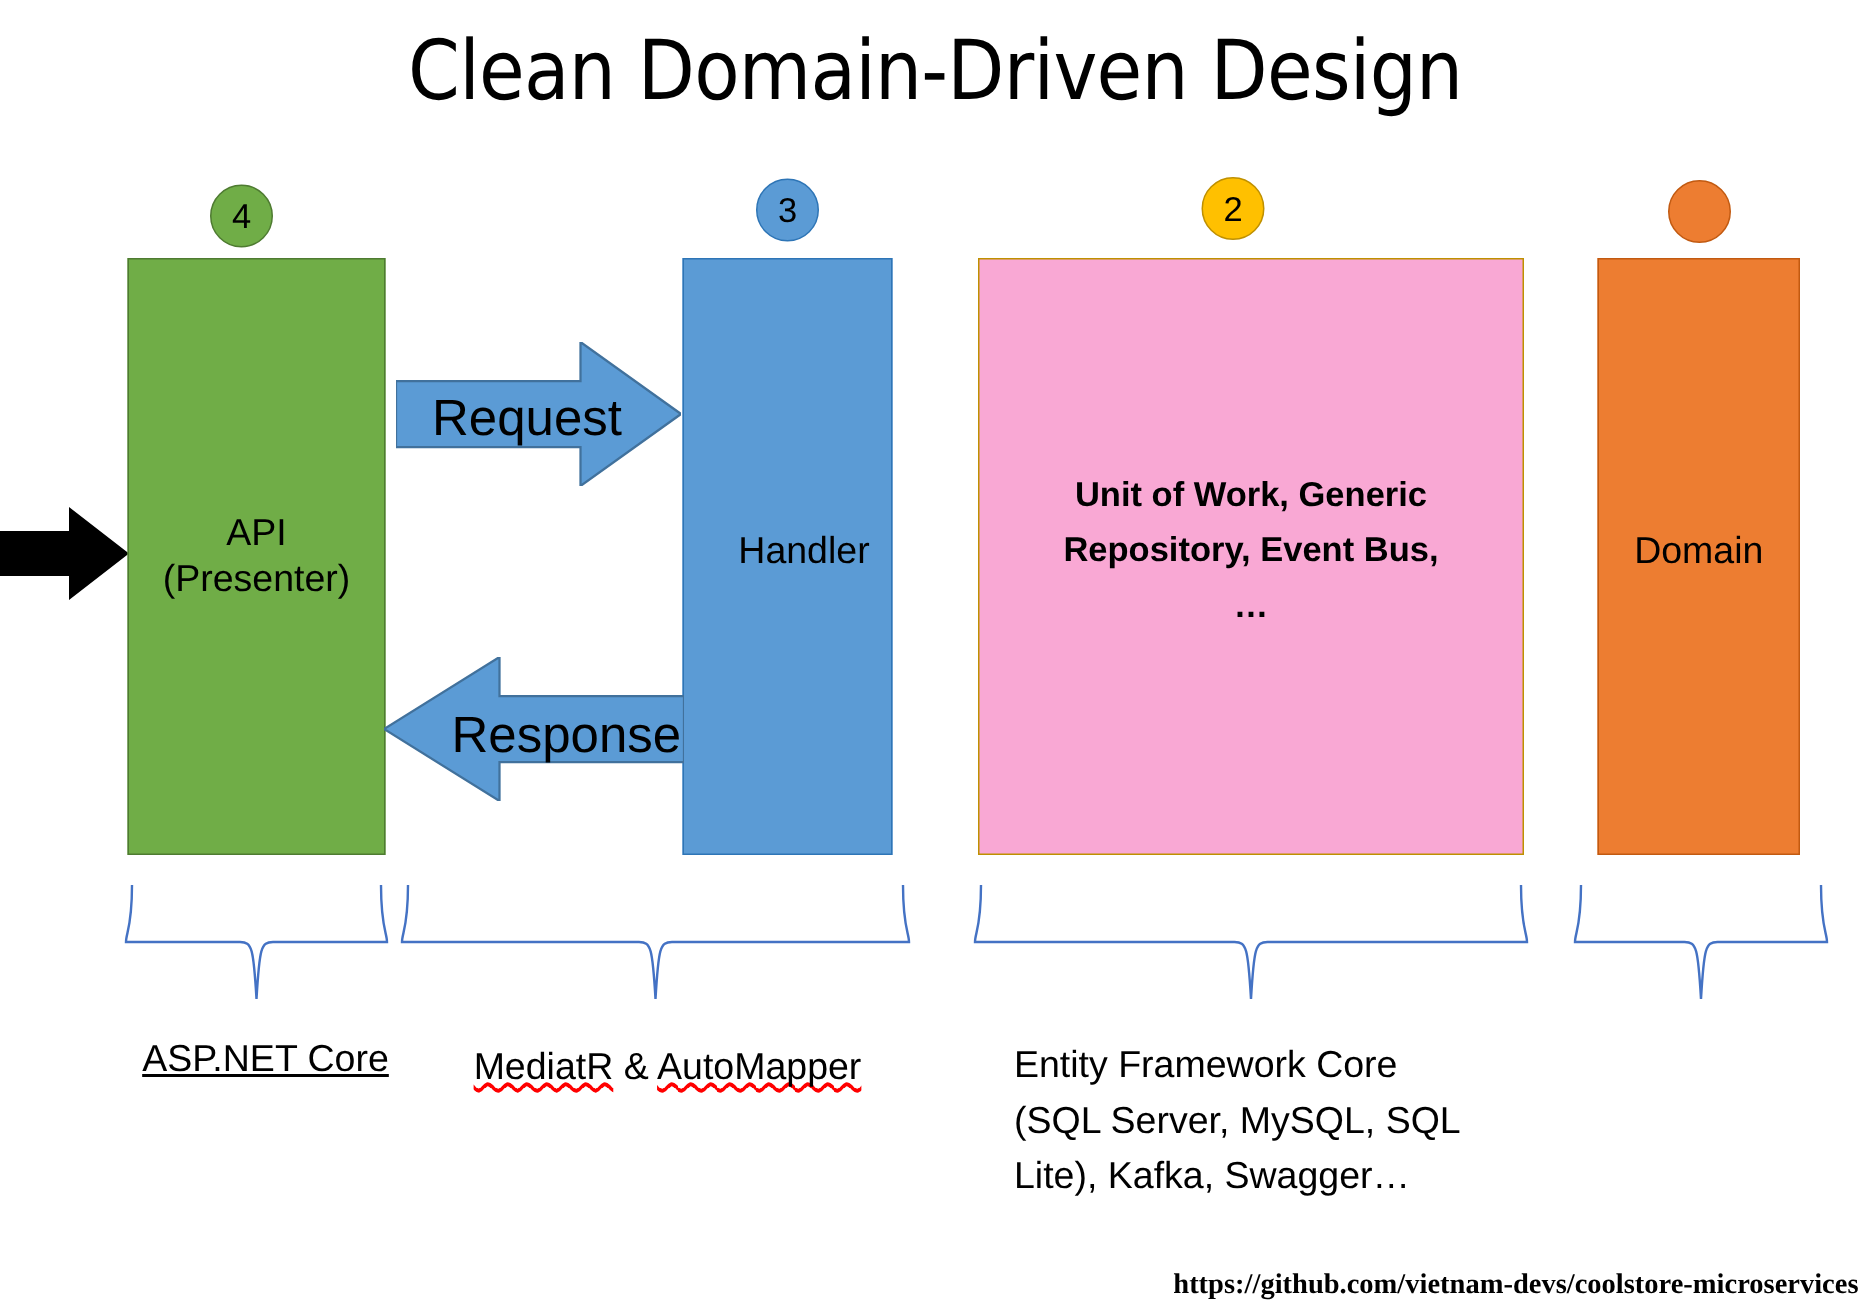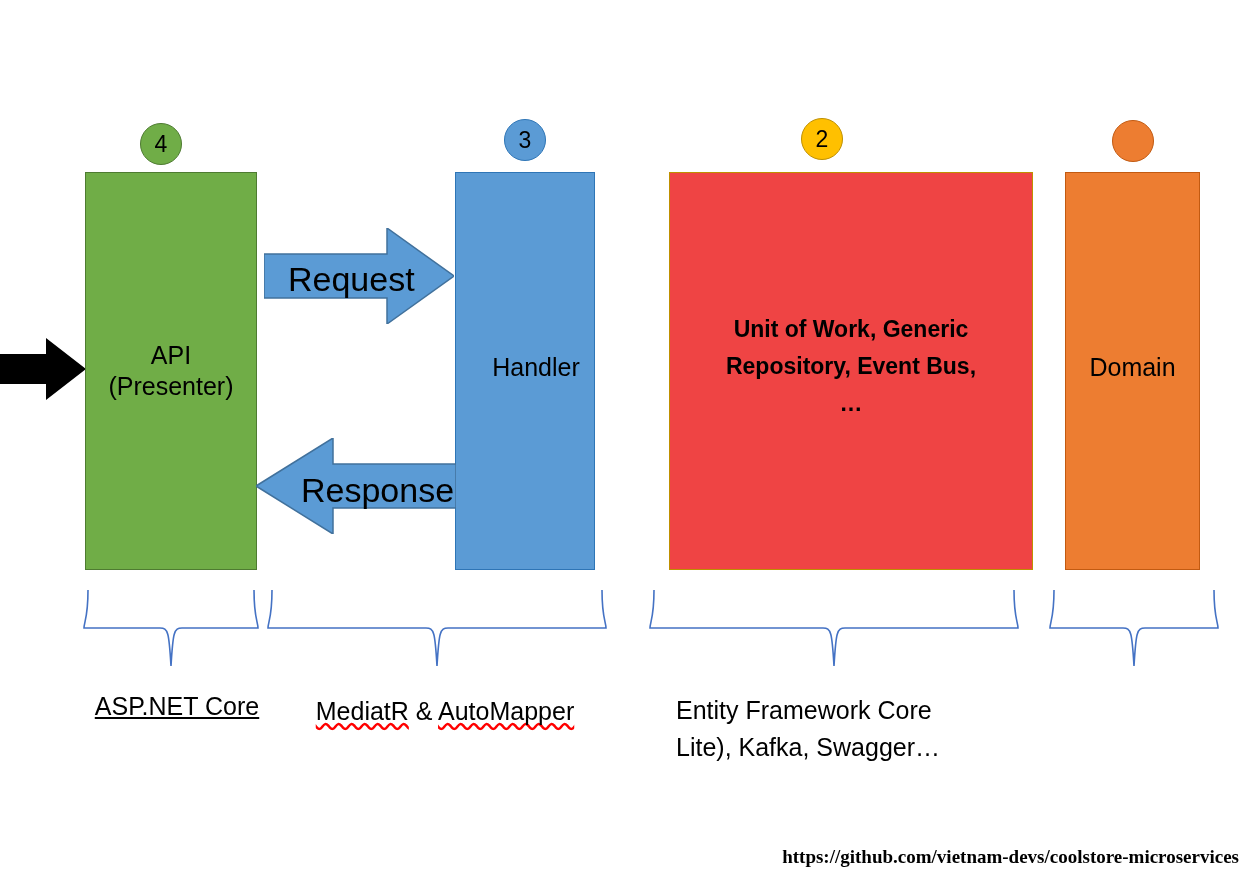--- a/index.html
+++ b/index.html
@@ -56,21 +56,21 @@
     position: absolute;
     box-sizing: border-box;
     display: flex;
     align-items: center;
     justify-content: center;
     text-align: center;
     color: #000000;
   }
   .box-api     { background: #70AD47; border: 1.5px solid #4E7B31; }
   .box-handler { background: #5B9BD5; border: 1.5px solid #2E75B6; padding-left: 22px; }
-  .box-infra   { background: #ef4444; border: 1.5px solid #BF9000; margin-left: 17px; }
+  .box-infra   { background: #f9a8d4; border: 1.5px solid #BF9000; }
   .box-domain  { background: #ED7D31; border: 1.5px solid #C25A11; }
 
   .box-label {
     font-size: 25px;
     line-height: 31px;
     text-align: center;
   }
   .box-label-bold {
     font-size: 23px;
     line-height: 37px;
@@ -119,20 +119,21 @@
     line-height: 23px;
     color: #000000;
     white-space: nowrap;
   }
 </style>
 </head>
 <body>
 
 <div id="canvas">
 
+  <div id="title">Clean Domain-Driven Design</div>
 
   <div class="badge badge-green" style="left:140px; top:123px;">
     <span>4</span>
   </div>
   <div class="badge badge-blue" style="left:504px; top:119px;">
     <span>3</span>
   </div>
   <div class="badge badge-yellow" style="left:801px; top:118px;">
     <span>2</span>
   </div>
@@ -192,19 +193,20 @@
   <svg class="brace" style="left:1048px; top:588px;" width="172" height="80" viewBox="0 0 172 80">
     <path d="M6,2 C6,30 2,34 2,40 L75,40 C83,40 84,44 86,78 C88,44 89,40 97,40 L170,40 C170,34 166,30 166,2" fill="none" stroke="#4472C4" stroke-width="1.6"></path>
   </svg>
 
   <div class="caption" style="left:82px; top:688px; width:190px; text-align:center;text-decoration:underline;">ASP.NET Core</div>
 
   <div class="caption" style="left:280px; top:693px; width:330px; text-align:center; white-space:nowrap;"><span class="spell">MediatR</span><span> &amp; </span><span class="spell">AutoMapper</span></div>
 
   <div class="caption" style="left:676px; top:692px; width:330px; line-height:37px;">
     <div>Entity Framework Core</div>
+    <div>(SQL Server, MySQL, SQL</div>
     <div>Lite), Kafka, Swagger…</div>
   </div>
 
 
   <div id="footer-url">https://github.com/vietnam-devs/coolstore-microservices</div>
 
 </div>
 
 </body></html>

